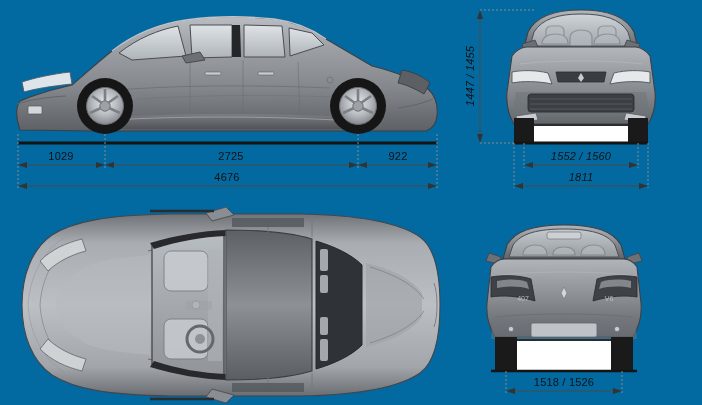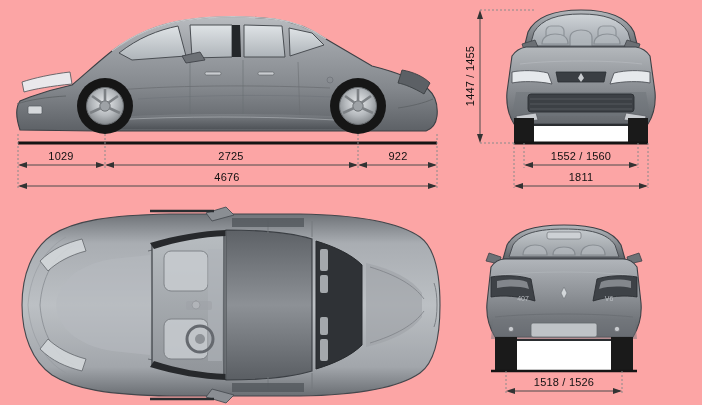--- a/index.html
+++ b/index.html
@@ -1,19 +1,19 @@
 <!DOCTYPE html>
 <html><head>
 <meta charset="utf-8">
 <style>
   html,body{margin:0;padding:0;background:#ffffff;}
   body{width:702px;height:405px;position:relative;overflow:hidden;
        font-family:"Liberation Sans","DejaVu Sans",sans-serif;
        -webkit-font-smoothing:antialiased;}
-  .sheet{position:absolute;left:0;top:0;width:702px;height:405px;background:#fca5a5;}
+  .sheet{position:absolute;left:0;top:0;width:702px;height:405px;background:#0369a1;}
   .view{position:absolute;}
   svg{display:block;overflow:visible;}
   .dimtext{font-family:"Liberation Sans","DejaVu Sans",sans-serif;
            font-size:11px;fill:#111;letter-spacing:.2px;}
   .dimtext.v{font-size:11px;}
   .dim-line{stroke:#4a4a4a;stroke-width:1;}
   .ext-line{stroke:#8a8a8a;stroke-width:1;stroke-dasharray:2 2;}
   .ground{stroke:#141414;stroke-width:3.2;}
   .ground-thin{stroke:#141414;stroke-width:2.6;}
 </style>
@@ -151,21 +151,21 @@
 
       <g>
         <line class="dim-line" x1="20" y1="186" x2="435" y2="186"></line>
         <path d="M18,186 L27,183 L27,189 Z" fill="#333"></path>
         <path d="M437,186 L428,183 L428,189 Z" fill="#333"></path>
         <text class="dimtext" x="227" y="181" text-anchor="middle">4676</text>
       </g>
     </svg>
   </div>
 
-  <div class="view" style="left:460px;top:0;width:242px;height:195px;">
+  <div class="view" style="left:460px;top:0;width:242px;height:195px;font-style:italic;">
     <svg width="242" height="195" viewBox="0 0 242 195">
       <defs>
         <linearGradient id="fBody" x1="0" y1="0" x2="0" y2="1">
           <stop offset="0%" stop-color="#b4b8bc"></stop>
           <stop offset="40%" stop-color="#94989d"></stop>
           <stop offset="100%" stop-color="#63676c"></stop>
         </linearGradient>
         <linearGradient id="fGlass" x1="0" y1="0" x2="0" y2="1">
           <stop offset="0%" stop-color="#cfd4d8"></stop>
           <stop offset="100%" stop-color="#9fa5ab"></stop>

